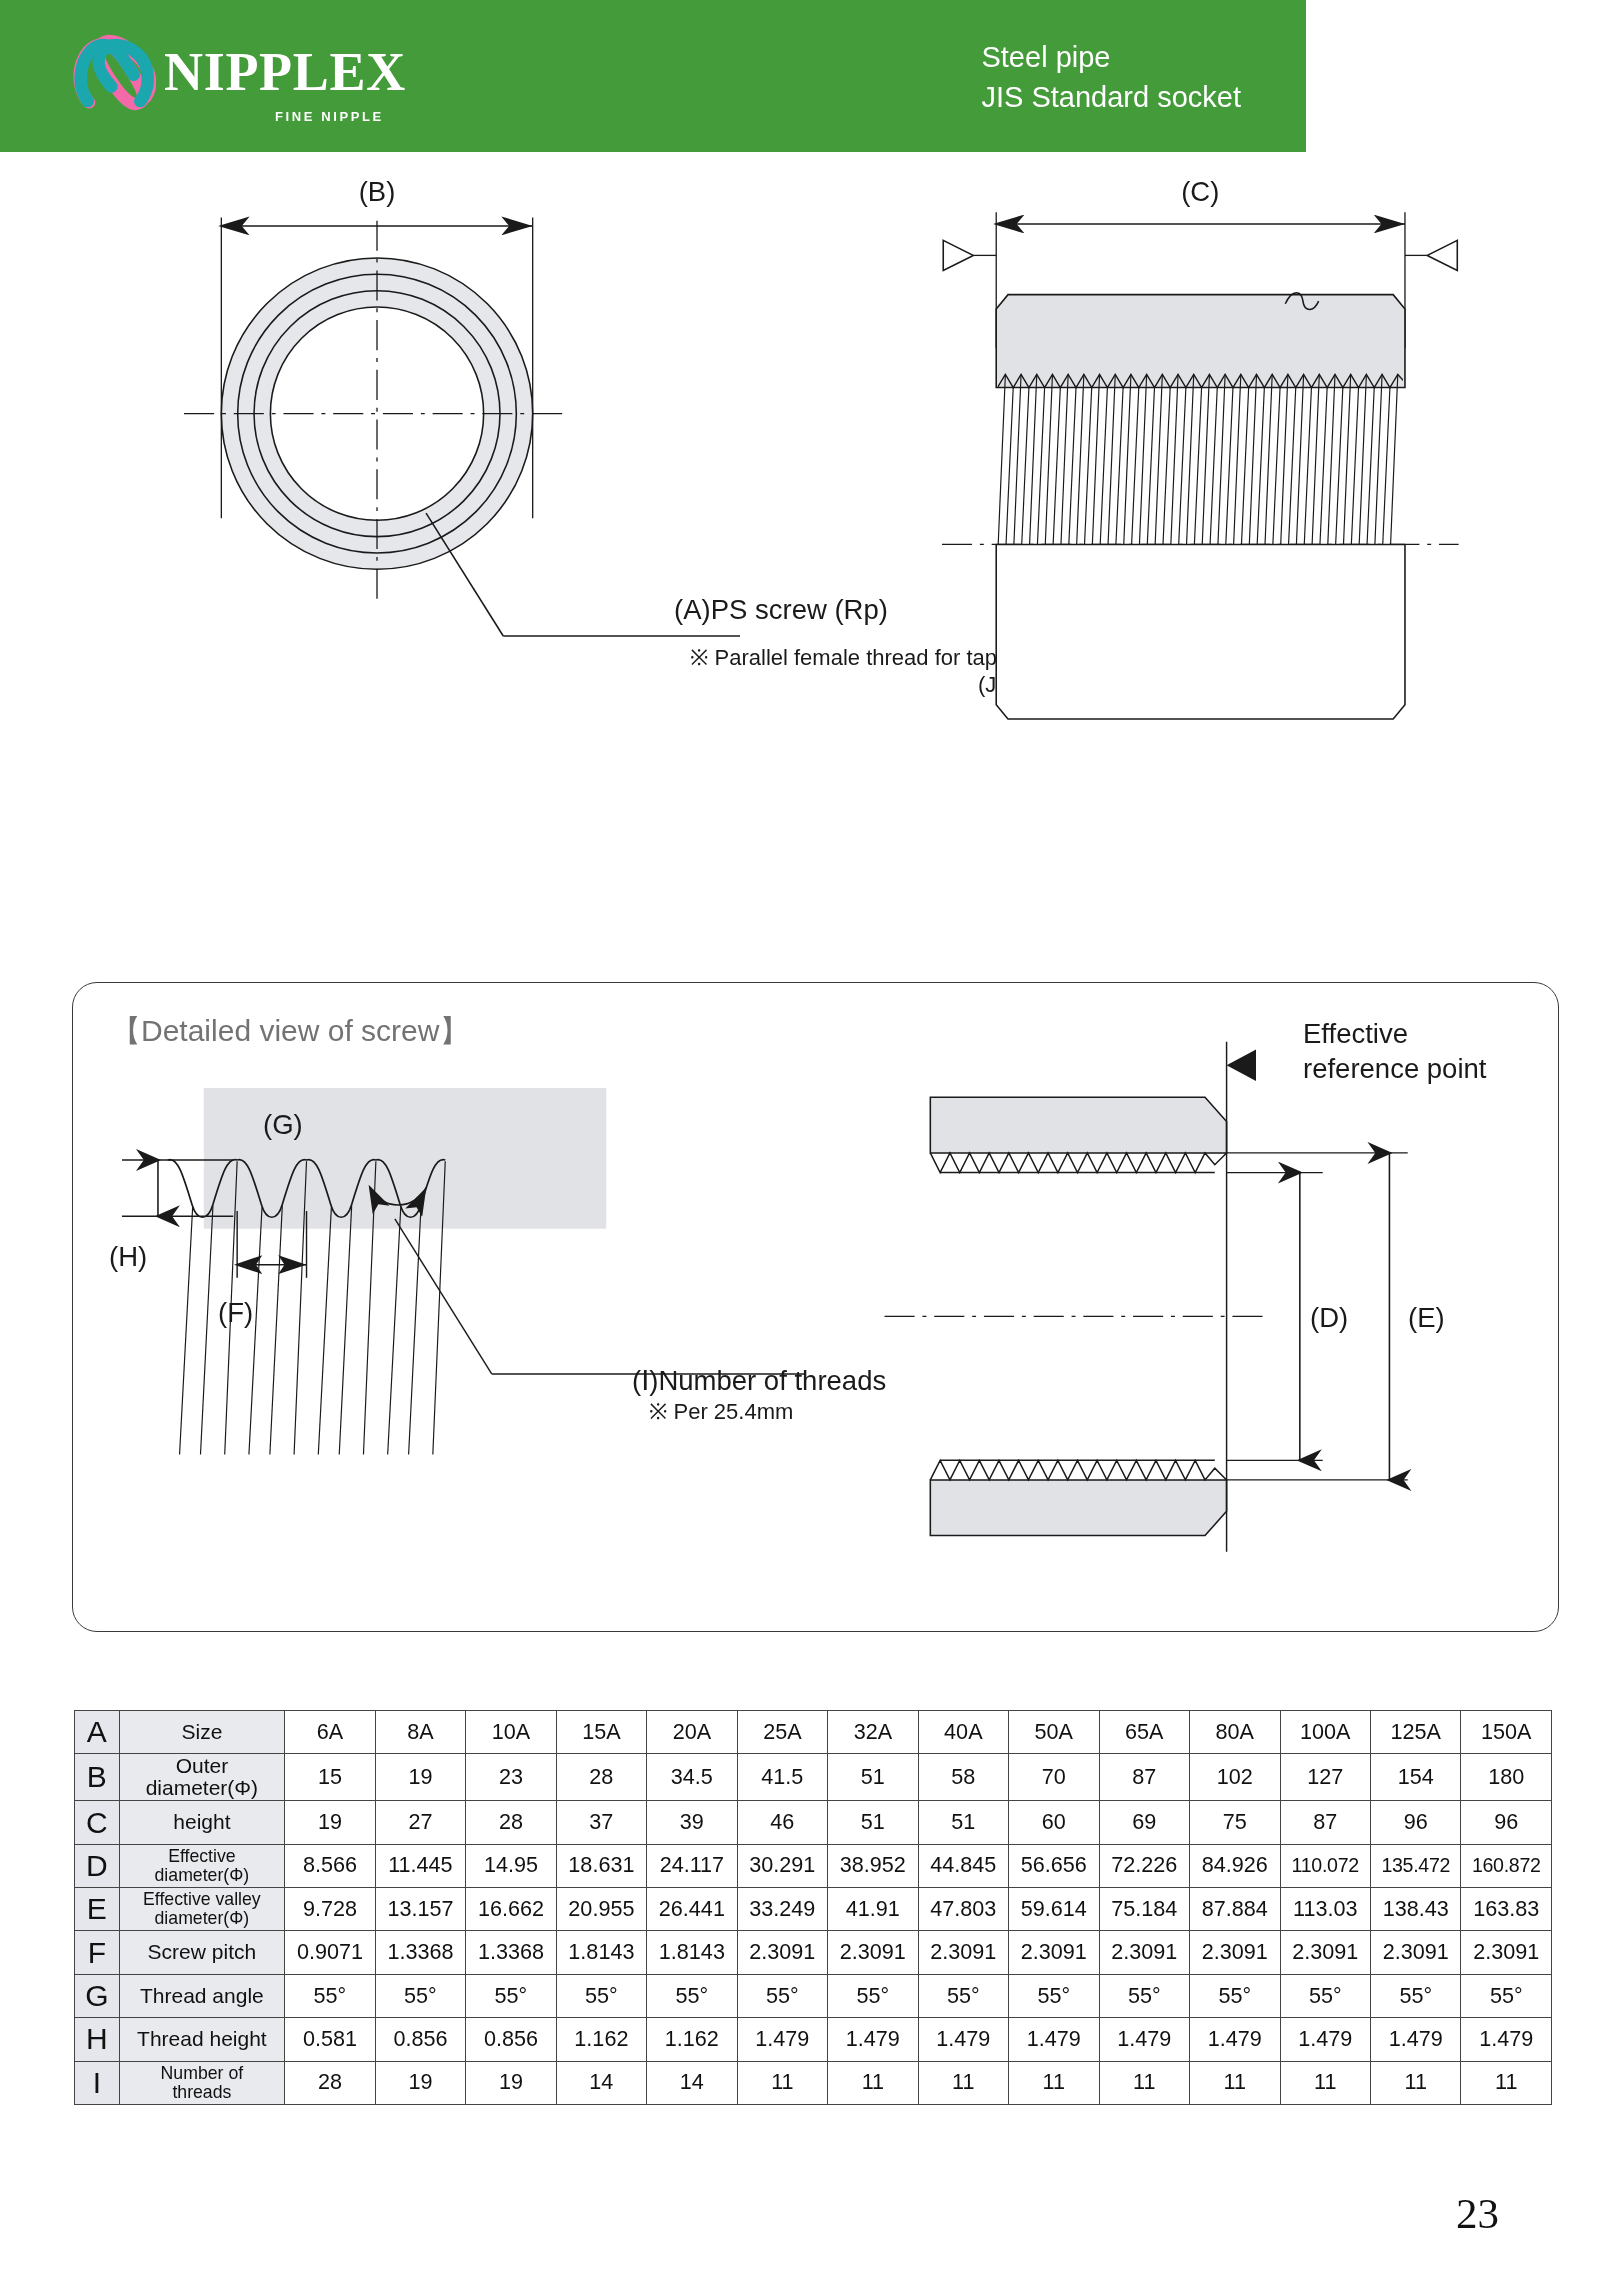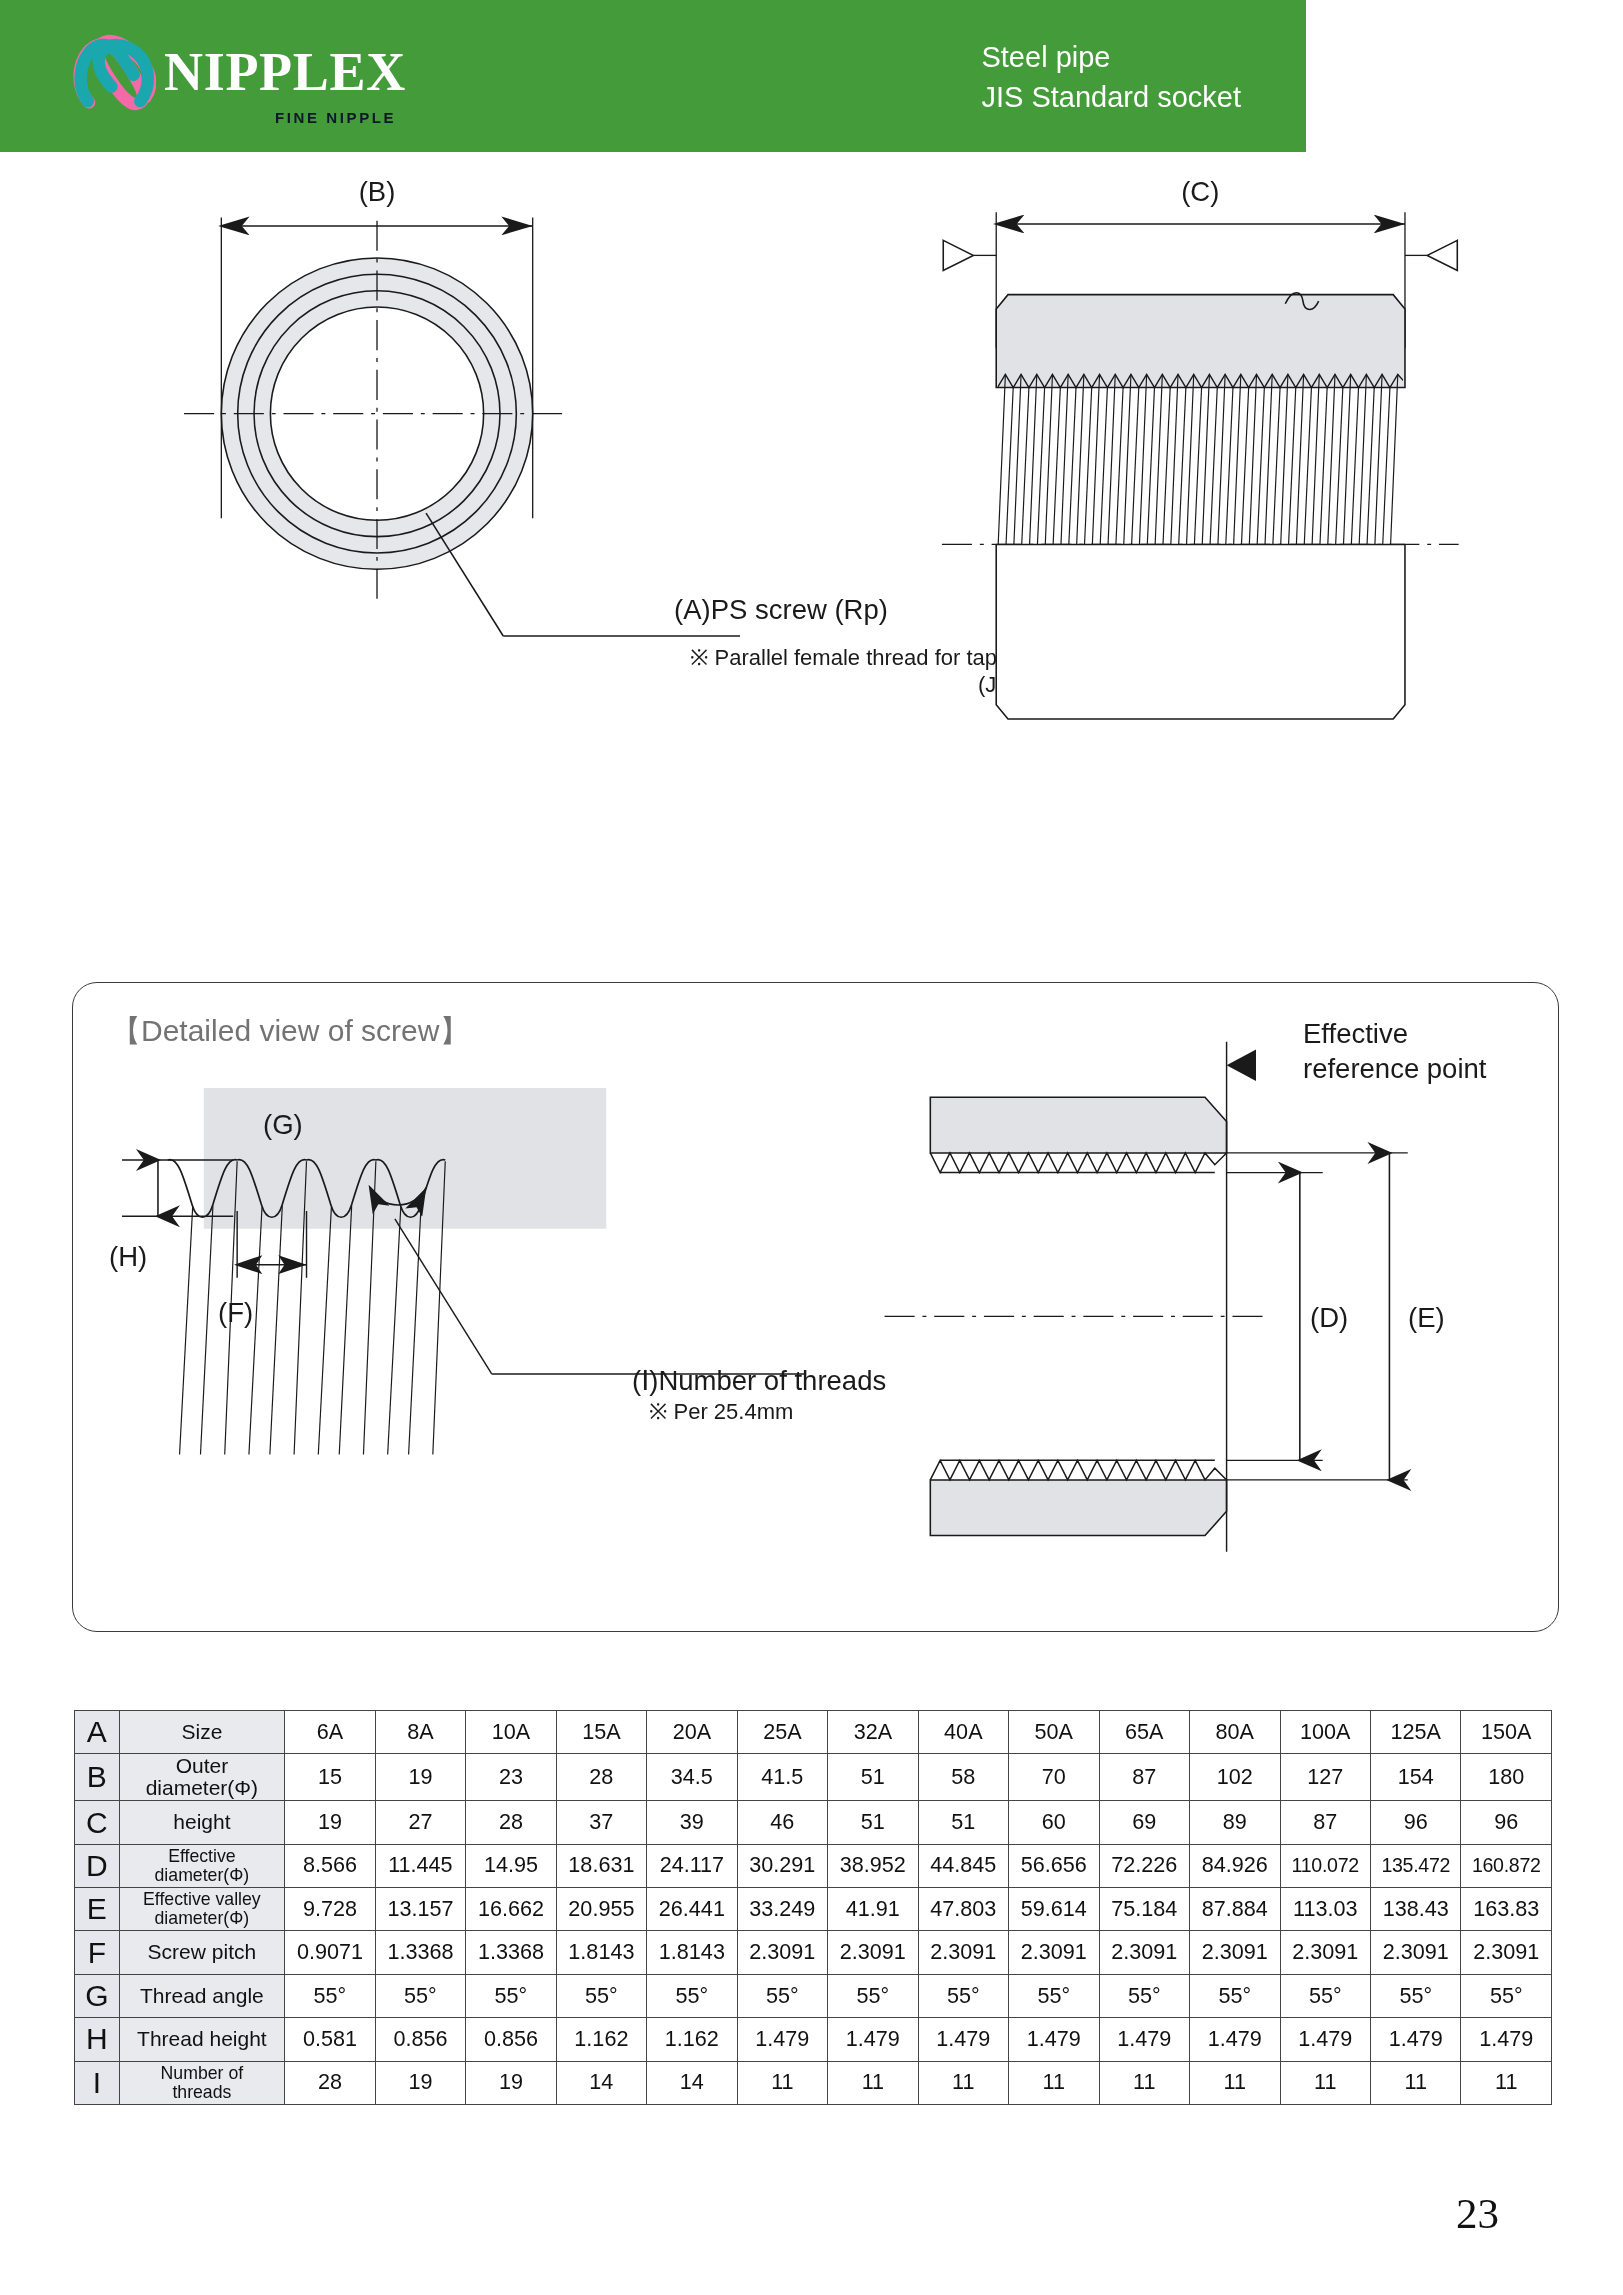--- a/index.html
+++ b/index.html
@@ -20,21 +20,21 @@
   .logo-wrap{position:absolute;left:72px;top:34px;width:366px;height:92px;}
   .logo-mark{position:absolute;left:0;top:0;width:84px;height:79px;}
   .logo-word{
     position:absolute;left:92px;top:10.5px;
     font-family:"Liberation Serif", serif;
     font-size:54px;font-weight:700;color:#ffffff;letter-spacing:0.7px;
     line-height:1;
   }
   .logo-sub{
     position:absolute;left:203px;top:75px;
-    font-size:15px;font-weight:700;color:#0f172a;letter-spacing:2.6px;
+    font-size:13px;font-weight:700;color:#ffffff;letter-spacing:2.6px;
   }
   .spec-title{
     position:absolute;left:497px;top:25px;
     font-size:63px;font-weight:400;color:#ffffff;
     letter-spacing:0.7px;line-height:1.05;white-space:nowrap;
   }
   .head-right{
     position:absolute;right:65px;top:37px;
     text-align:left;color:#ffffff;
     font-size:29px;line-height:1.38;
@@ -405,21 +405,21 @@
         <td class="val">19</td>
         <td class="val">27</td>
         <td class="val">28</td>
         <td class="val">37</td>
         <td class="val">39</td>
         <td class="val">46</td>
         <td class="val">51</td>
         <td class="val">51</td>
         <td class="val">60</td>
         <td class="val">69</td>
-        <td class="val">89</td>
+        <td class="val">75</td>
         <td class="val">87</td>
         <td class="val">96</td>
         <td class="val">96</td>
       </tr>
       <tr>
         <td class="code">D</td>
         <td class="label small">Effective<br>diameter(Φ)</td>
         <td class="val">8.566</td>
         <td class="val">11.445</td>
         <td class="val">14.95</td>

